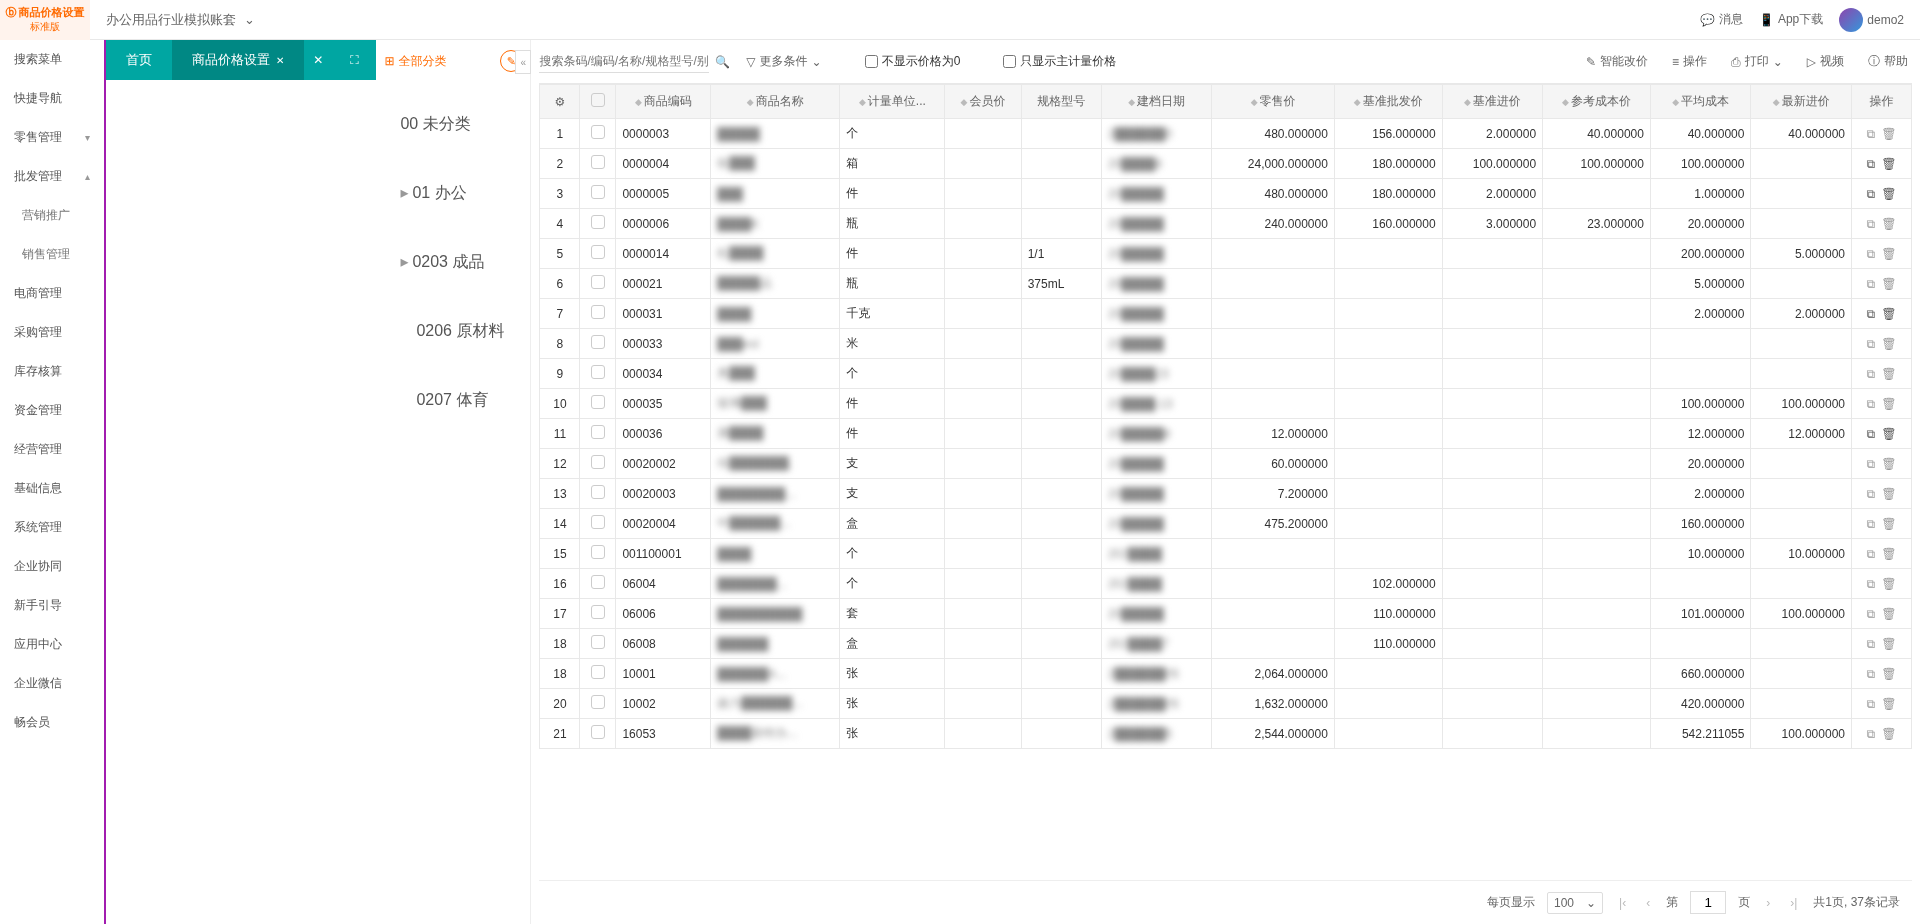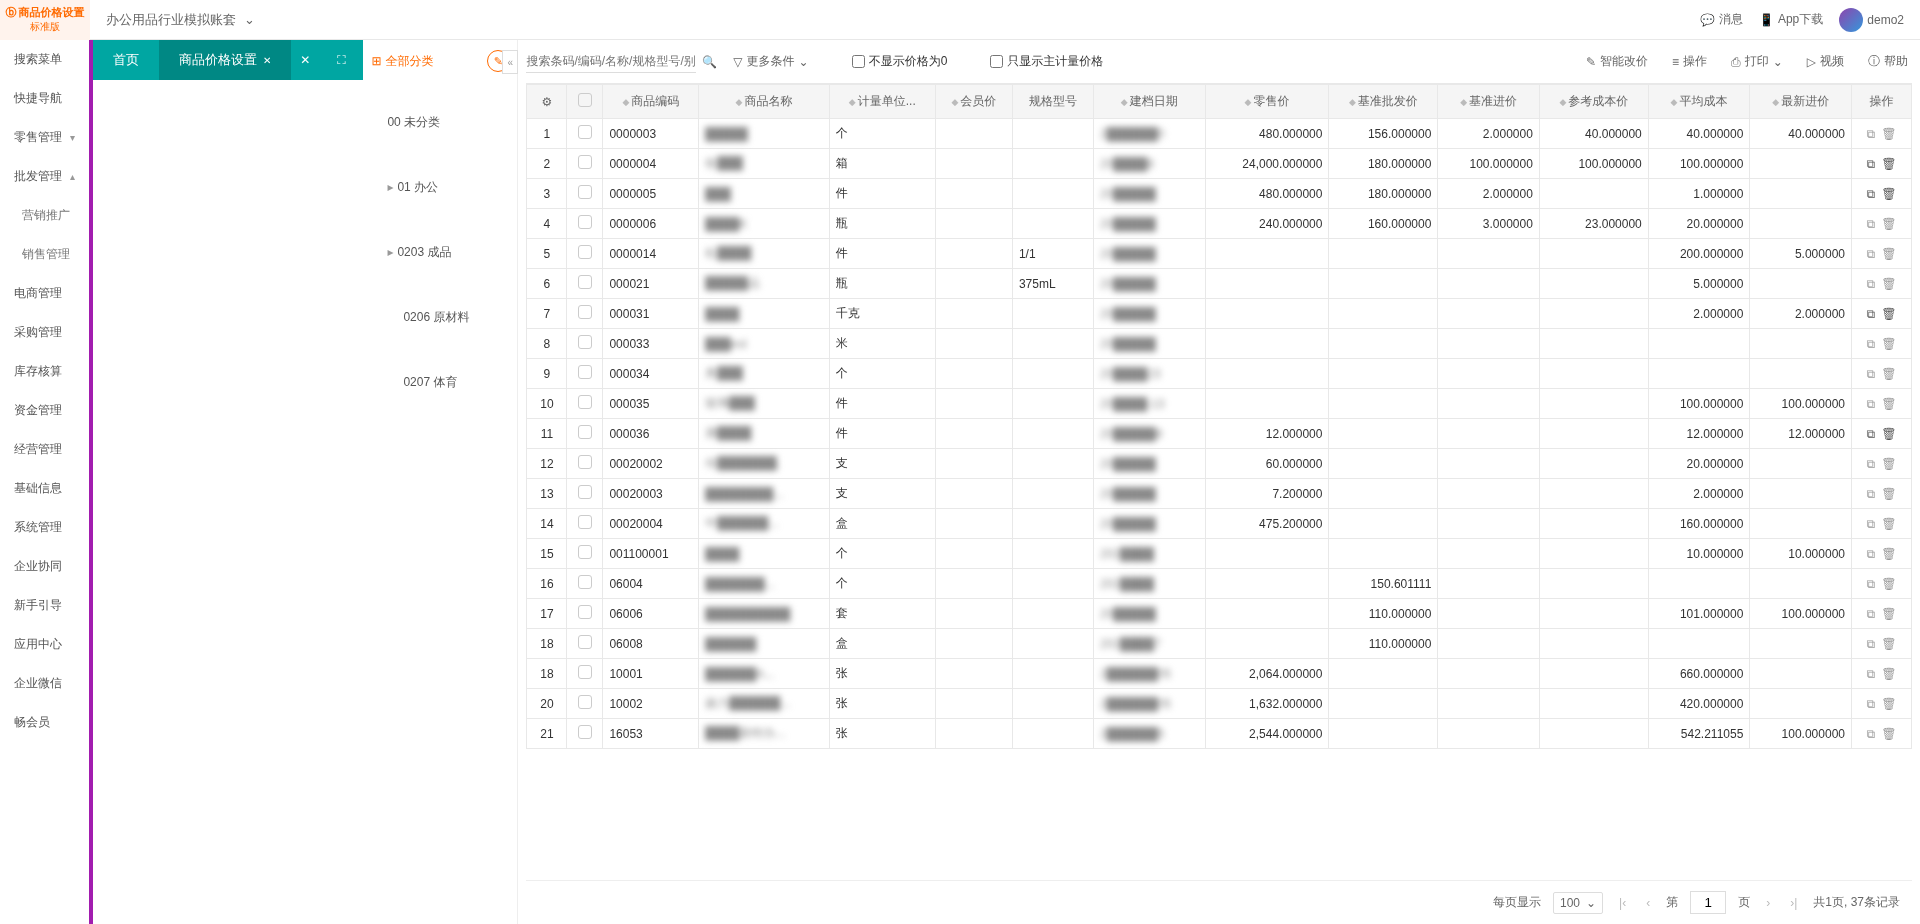--- a/index.html
+++ b/index.html
@@ -15,21 +15,21 @@
     .account-set { padding: 0 16px; color: #666; font-size: 13px; display: flex; align-items: center; gap: 8px; }
     .top-spacer { flex: 1; }
     .top-actions { display: flex; align-items: center; gap: 16px; padding-right: 16px; }
     .top-action { display: flex; align-items: center; gap: 4px; color: #666; cursor: pointer; font-size: 12px; }
     .avatar { width: 24px; height: 24px; border-radius: 50%; background: linear-gradient(135deg, #8e44ad, #3498db); }
     
     
     .main { flex: 1; display: flex; overflow: hidden; }
     
     
-    .left-nav { width: 93px; background: #fff; border-right: 4px solid #a21caf; overflow-y: auto; }
+    .left-nav { width: 106px; background: #fff; border-right: 2px solid #a21caf; overflow-y: auto; }
     .nav-item { padding: 11px 14px; color: #555; cursor: pointer; font-size: 12px; display: flex; align-items: center; justify-content: space-between; }
     .nav-item.sub { padding-left: 22px; color: #777; }
     .nav-arrow { font-size: 10px; color: #999; }
     
     
     .content { flex: 1; display: flex; overflow: hidden; }
     
     
     .tab-bar { display: flex; align-items: center; background: #00a6a2; height: 40px; }
     .tab { padding: 0 20px; height: 40px; display: flex; align-items: center; color: #fff; cursor: pointer; font-size: 13px; }
@@ -41,21 +41,21 @@
     
     
     .content-body { flex: 1; display: flex; overflow: hidden; }
     
     
     .category-panel { width: 155px; border-right: 1px solid #eee; padding: 10px 8px; position: relative; }
     .category-header { display: flex; align-items: center; justify-content: space-between; margin-bottom: 10px; }
     .category-title { color: #ff6a00; font-size: 12px; display: flex; align-items: center; gap: 4px; }
     .category-edit { width: 22px; height: 22px; border: 1px solid #ff6a00; border-radius: 50%; display: flex; align-items: center; justify-content: center; color: #ff6a00; cursor: pointer; font-size: 11px; }
     .collapse-btn { position: absolute; right: -1px; top: 10px; width: 16px; height: 24px; border: 1px solid #ddd; background: #fff; display: flex; align-items: center; justify-content: center; cursor: pointer; color: #999; font-size: 10px; }
-    .tree-item { padding: 6px 4px 6px 16px; color: #555; cursor: pointer; font-size: 12px; margin-top: 36px; }
+    .tree-item { padding: 6px 4px 6px 16px; color: #555; cursor: pointer; font-size: 16px; margin-top: 36px; }
     .tree-item.has-children::before { content: "▸"; margin-right: 4px; color: #999; }
     .tree-item.sub { padding-left: 32px; }
     
     
     .data-panel { flex: 1; display: flex; flex-direction: column; overflow: hidden; padding: 0 8px; }
     
     
     .toolbar { display: flex; align-items: center; padding: 10px 0; gap: 16px; }
     .search-box { display: flex; align-items: center; gap: 6px; }
     .search-input { border: none; border-bottom: 1px solid #ddd; padding: 4px 0; width: 170px; font-size: 12px; outline: none; }
@@ -75,21 +75,21 @@
     .data-table td.num { text-align: right; }
     .data-table td.center { text-align: center; }
     .row-checkbox { width: 14px; height: 14px; border: 1px solid #ccc; border-radius: 3px; display: inline-block; }
     .action-icons { display: flex; gap: 6px; justify-content: center; color: #999; }
     .action-icons span { cursor: pointer; }
     .action-icons.active { color: #555; }
     .blur-cell { filter: blur(3px); color: #888; }
     
     
     .pagination { display: flex; align-items: center; justify-content: flex-end; padding: 10px 12px; gap: 12px; color: #666; border-top: 1px solid #eee; }
-    .page-select { border: 1px solid #ddd; padding: 3px 6px; border-radius: 2px; display: flex; align-items: center; gap: 6px; }
+    .page-select { border: 1px solid #ddd; padding: 3px 6px; border-radius: 2px; display: flex; align-items: center; gap: 12px; }
     .page-input { width: 36px; border: 1px solid #ddd; padding: 3px 4px; text-align: center; }
     .page-nav-btn { color: #bbb; cursor: pointer; padding: 0 4px; }
     
     .chevron { display: inline-block; }
   </style>
 </head>
 <body>
 
 <div class="app">
 
@@ -619,21 +619,21 @@
                   <tr>
     <td class="center">16</td>
     <td class="center"><span class="row-checkbox"></span></td>
     <td>06004</td>
     <td><span class="blur-cell">███████...</span></td>
     <td>个</td>
     <td></td>
     <td></td>
     <td><span class="blur-cell">202████</span></td>
     <td class="num"></td>
-    <td class="num">150.601111</td>
+    <td class="num">102.000000</td>
     <td class="num"></td>
     <td class="num"></td>
     <td class="num"></td>
     <td class="num"></td>
     <td class="center">
                       <div class="action-icons ">
                         <span>⧉</span>
                         <span>🗑</span>
                       </div>
                     </td>

